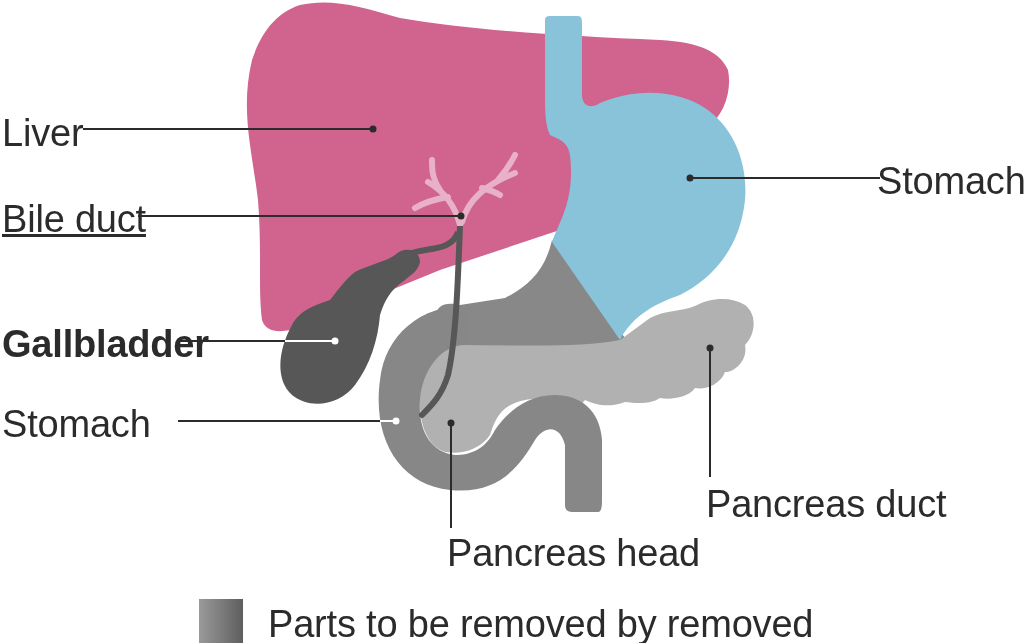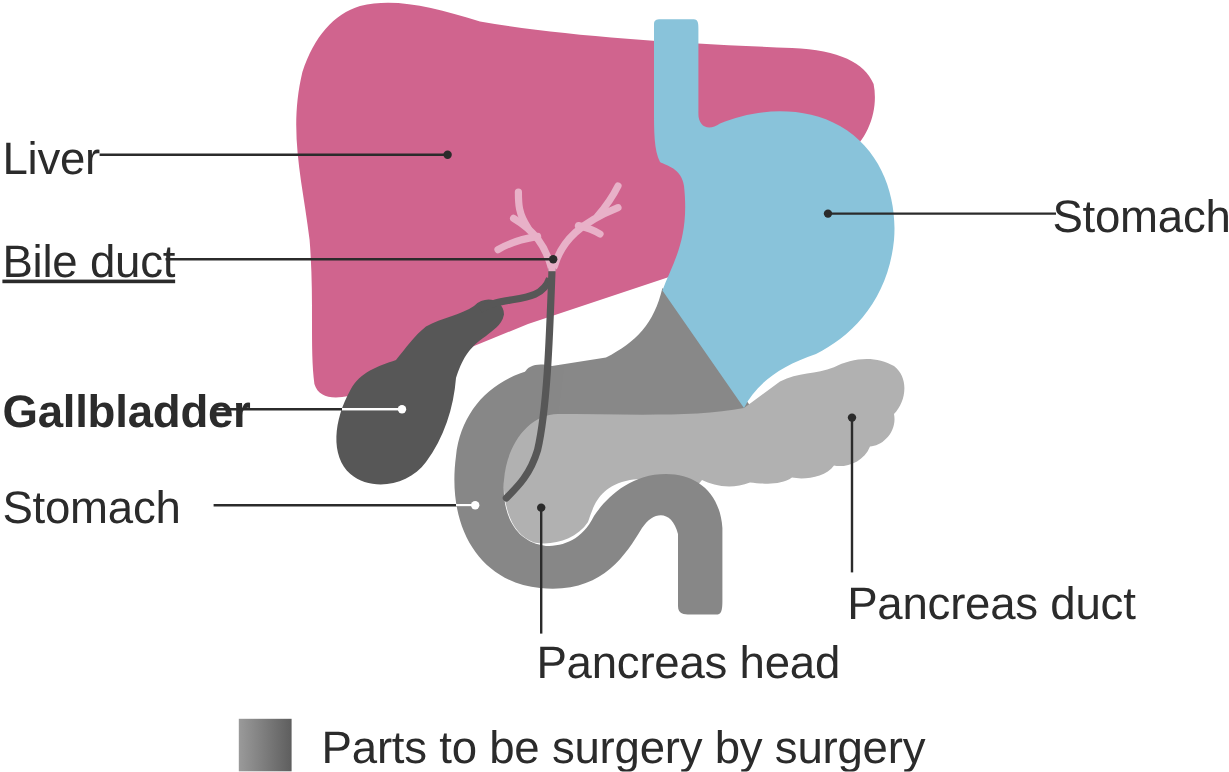--- a/index.html
+++ b/index.html
@@ -82,13 +82,13 @@
 
 <div class="label" style="left:2px; top:114px;">Liver</div>
 <div class="label" style="left:2px; top:200px;text-decoration:underline;">Bile duct</div>
 <div class="label" style="left:2px; top:325px;font-weight:bold;">Gallbladder</div>
 <div class="label" style="left:2px; top:405px;">Stomach</div>
 <div class="label" style="left:877px; top:162px;">Stomach</div>
 <div class="label" style="left:706px; top:485px;">Pancreas duct</div>
 <div class="label" style="left:447px; top:534px;">Pancreas head</div>
 
 <div class="legend-swatch"></div>
-<div class="label" style="left:268px; top:605px;">Parts to be surgery by surgery</div>
+<div class="label" style="left:268px; top:605px;">Parts to be removed by removed</div>
 
 </body></html>

